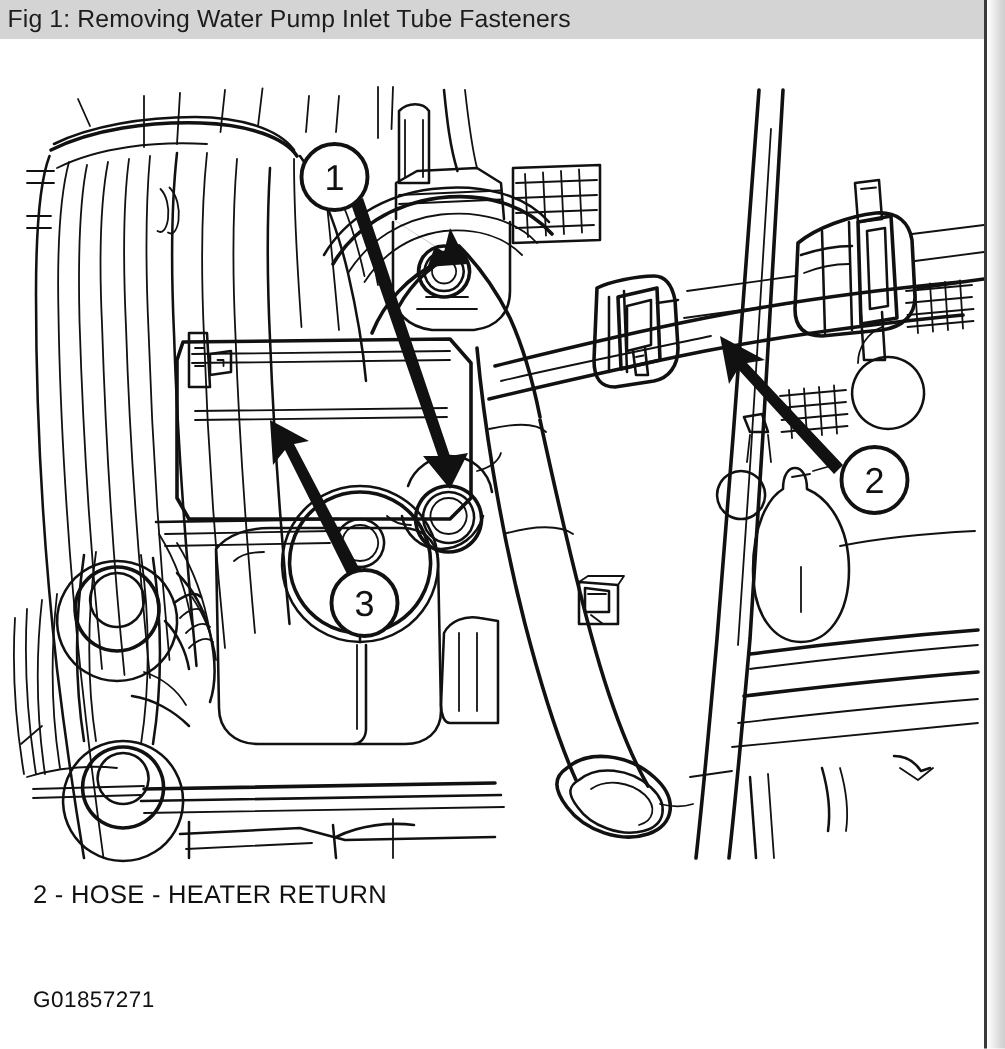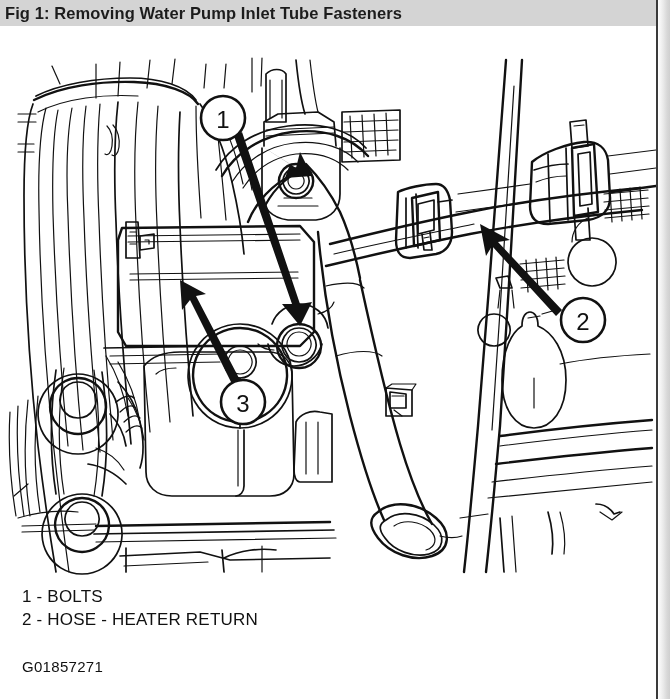--- a/index.html
+++ b/index.html
@@ -46,21 +46,20 @@
   .titlebar-text {
     position: absolute;
     left: 5px;
     top: 2px;
     font-size: 16.5px;
     line-height: 22px;
     color: #1c1c1c;
     letter-spacing: 0.1px;
     white-space: nowrap;
     font-family: "Liberation Sans", sans-serif;
-    font-weight: bold;
   }
   
   .figure-area {
     position: absolute;
     left: 0; top: 26px;
     width: 656px;
     height: 550px;
     background: #ffffff;
   }
   .figure-area svg { display: block; }
@@ -421,21 +420,20 @@
       </g>
       <g>
         <circle class="callout-circle" cx="243" cy="376" r="22"></circle>
         <text class="callout-text" x="243" y="377">3</text>
       </g>
 
     </svg>
   </div>
 
   <div class="legend">
-    <div class="legend-row">1 - BOLTS</div>
     <div class="legend-row">2 - HOSE - HEATER RETURN</div>
   </div>
 
   <div class="figcode">G01857271</div>
 
   <div class="right-border"></div>
   <div class="right-gutter"></div>
 </div>
 
 </body></html>

